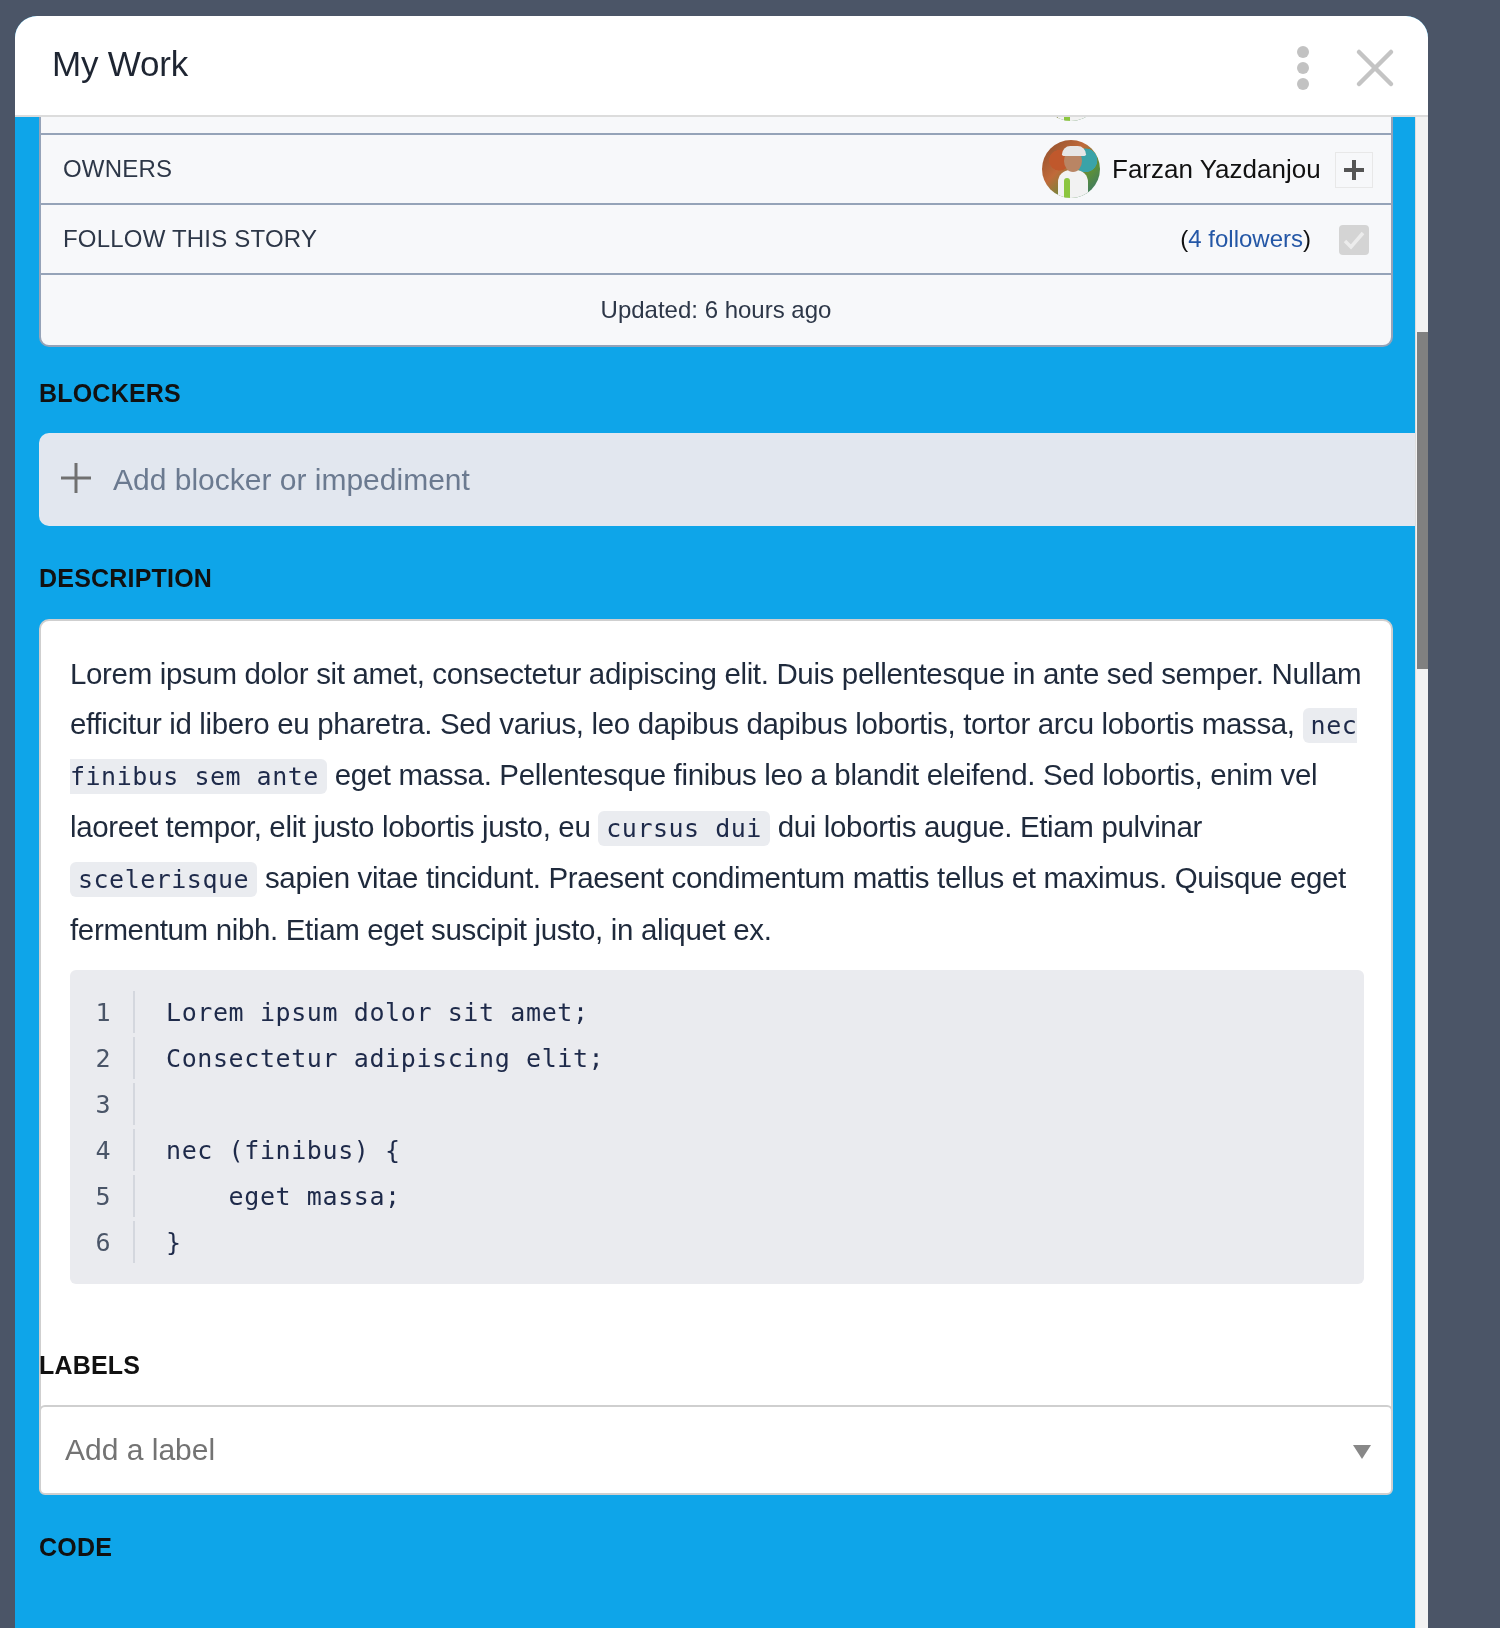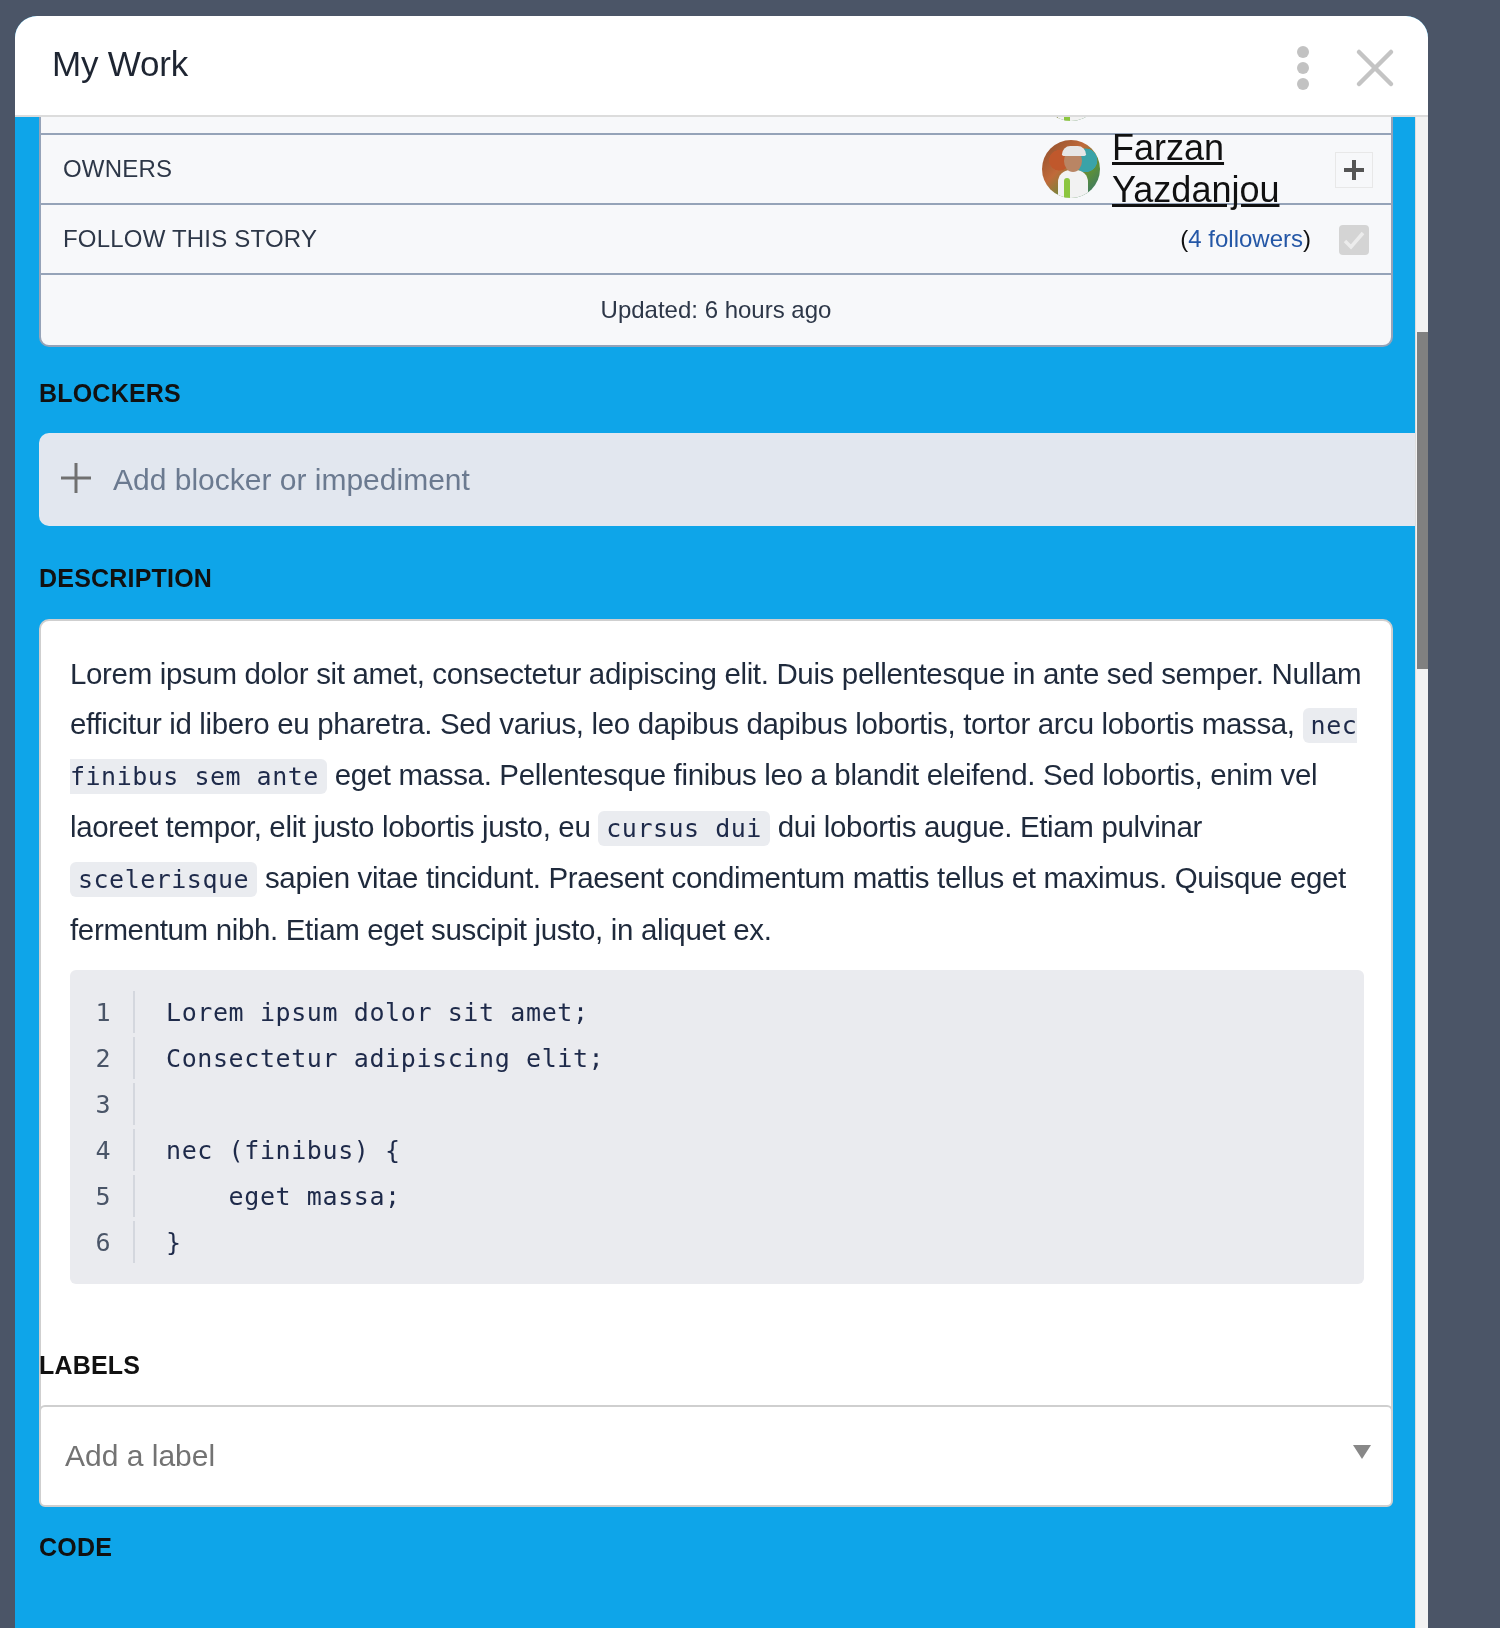--- a/index.html
+++ b/index.html
@@ -90,21 +90,21 @@
   .avatar .head {
     position: absolute; left: 22px; top: 10px; width: 18px; height: 22px; border-radius: 50%;
     background: #b98564;
   }
   .avatar .cap {
     position: absolute; left: 20px; top: 6px; width: 24px; height: 10px; border-radius: 10px 10px 2px 2px;
     background: #e6e6e6;
   }
   .owner-name {
     position: absolute; left: 1071px; top: 50%; transform: translateY(-50%);
-    font-size: 36px; color: #111111; text-decoration: underline;
+    font-size: 26px; color: #111111;
   }
   .add-owner-btn {
     position: absolute; left: 1294px; top: 17px; width: 38px; height: 36px;
     border: 1px solid #e8e8e8; cursor: pointer; background: #f7f8fa;
   }
   .followers {
     position: absolute; right: 80px; top: 50%; transform: translateY(-50%);
     font-size: 24px; color: #111;
   }
   .followers a { color: #2457a6; text-decoration: none; cursor: pointer; }
@@ -163,21 +163,21 @@
   }
   .code-gutter {
     position: absolute; left: 63px; top: 2px; bottom: 2px; width: 2px; background: #d4d7de;
   }
   .code-txt {
     position: absolute; left: 96px; top: 50%; transform: translateY(-50%);
     color: #1e2a4a; white-space: pre; letter-spacing: 0.6px;
   }
 
   .labels-select {
-    position: absolute; left: 24px; top: 1288px; width: 1354px; height: 102px;
+    position: absolute; left: 24px; top: 1288px; width: 1354px; height: 90px;
     border: 2px solid #cfcfcf; border-radius: 6px; background: #fff; cursor: pointer;
   }
   .labels-select .placeholder {
     position: absolute; left: 24px; top: 50%; transform: translateY(-50%);
     font-size: 30px; color: #737373;
   }
   .labels-select .caret {
     position: absolute; right: 20px; top: 38px; width: 0; height: 0;
     border-left: 9px solid transparent; border-right: 9px solid transparent;
     border-top: 14px solid #888888;

